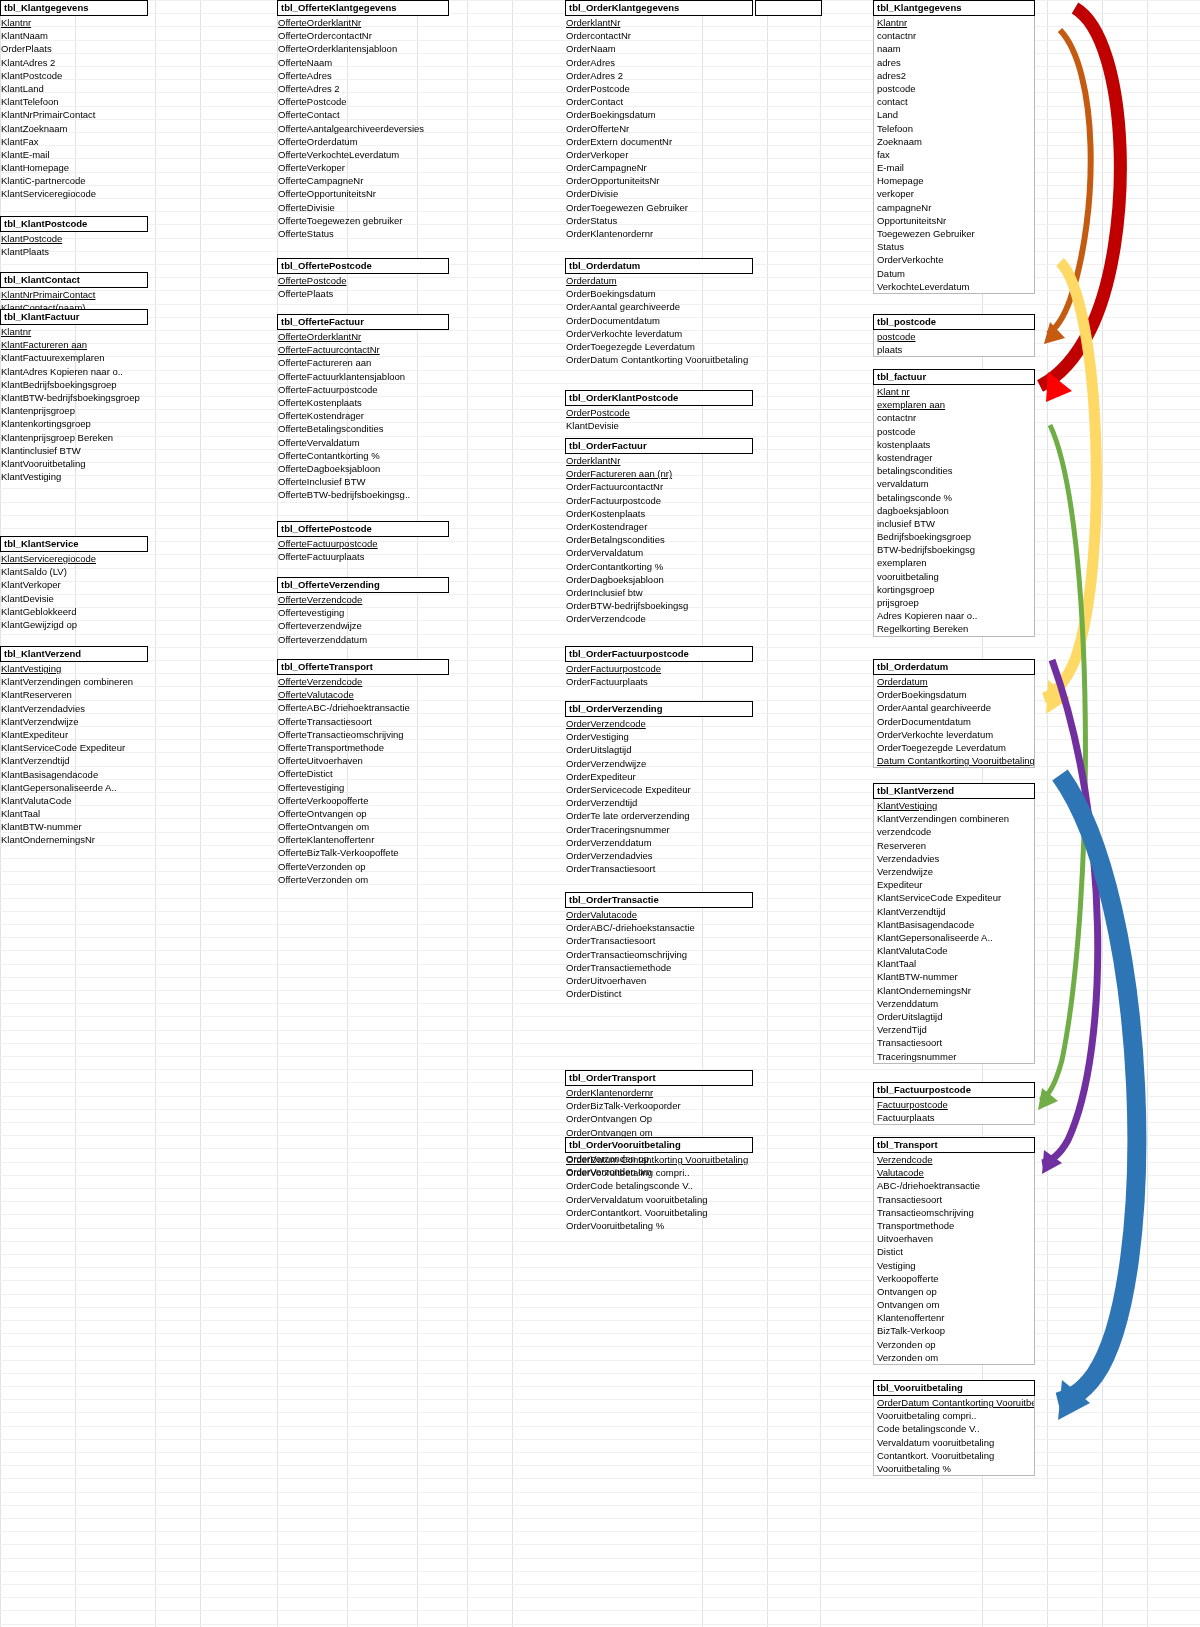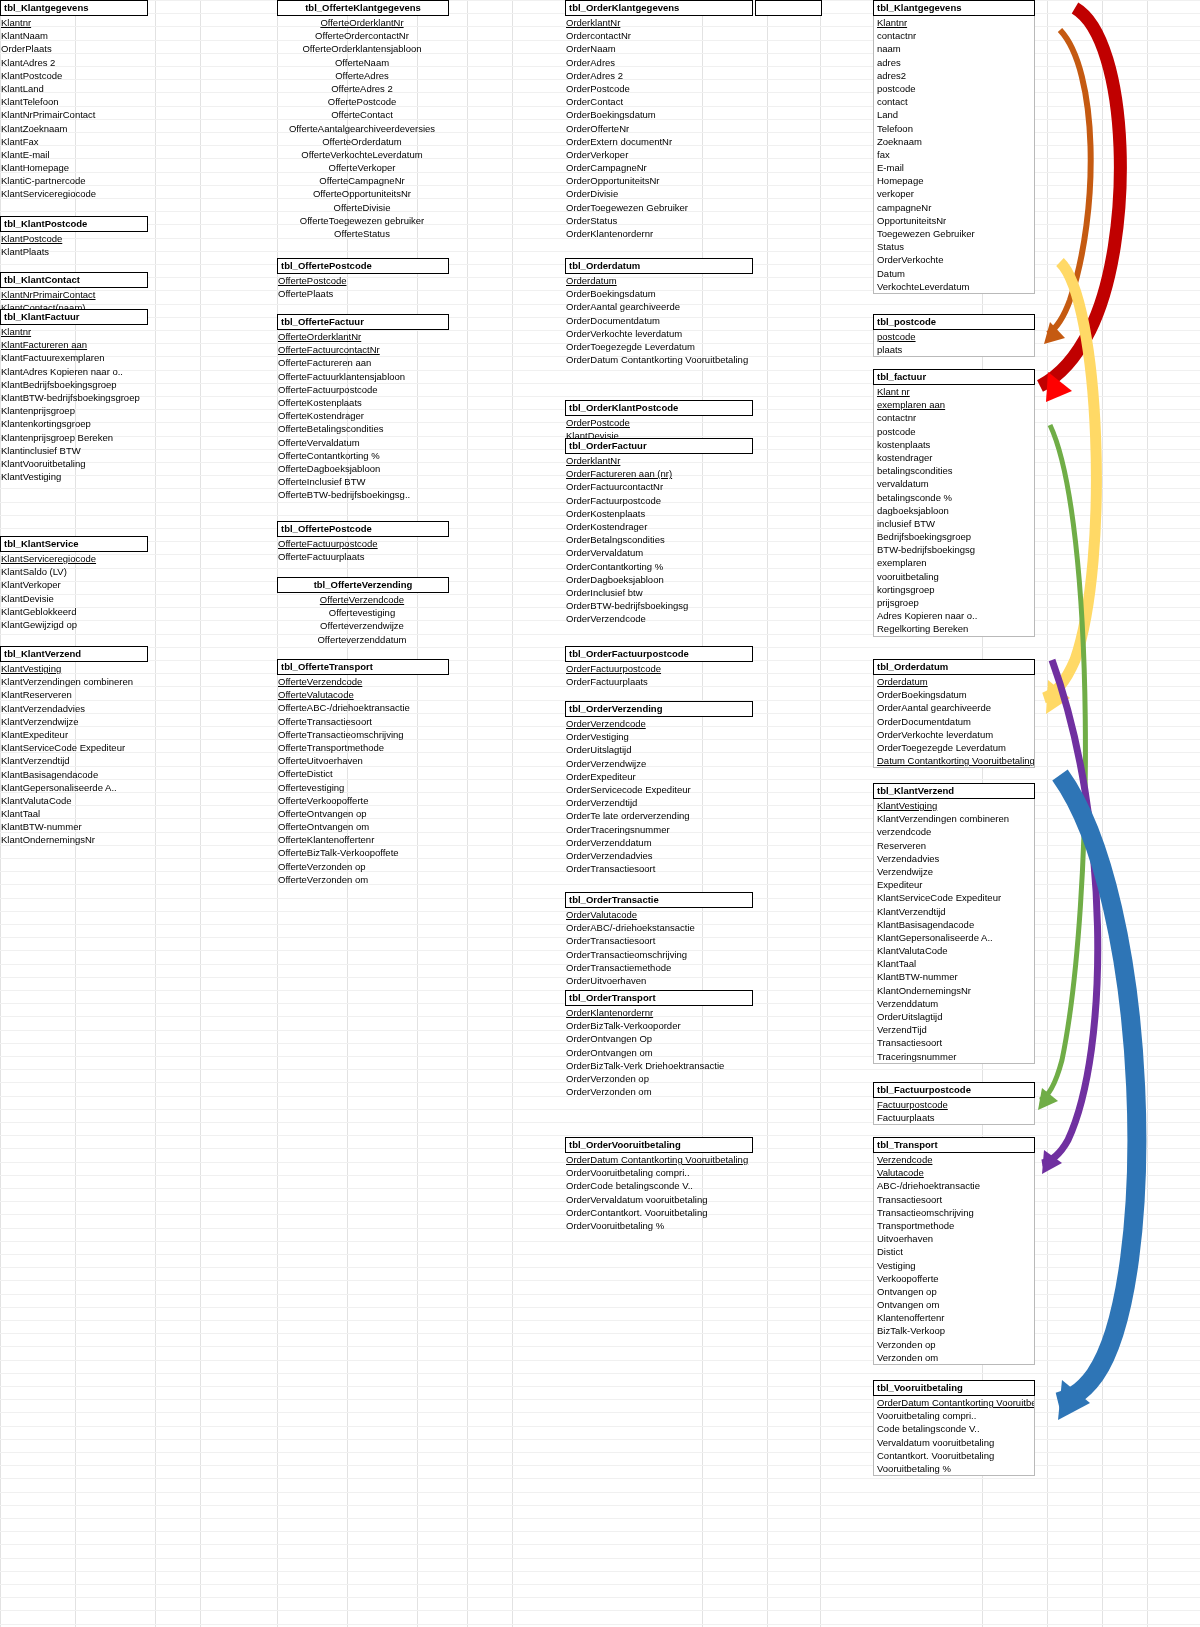--- a/index.html
+++ b/index.html
@@ -314,21 +314,21 @@
         <div class="row">KlantServiceCode Expediteur</div>
         <div class="row">KlantVerzendtijd</div>
         <div class="row">KlantBasisagendacode</div>
         <div class="row">KlantGepersonaliseerde A..</div>
         <div class="row">KlantValutaCode</div>
         <div class="row">KlantTaal</div>
         <div class="row">KlantBTW-nummer</div>
         <div class="row">KlantOndernemingsNr</div>
       </div>
     </div>
-    <div class="tbl plain" style="left: 277px; top: 0px; width: 172px; text-align: center;">
+    <div class="tbl plain" style="left: 277px; top: 0px; width: 172px;">
       <div class="hdr">tbl_OfferteKlantgegevens</div>
       <div class="rows">
         <div class="row key">OfferteOrderklantNr</div>
         <div class="row">OfferteOrdercontactNr</div>
         <div class="row">OfferteOrderklantensjabloon</div>
         <div class="row">OfferteNaam</div>
         <div class="row">OfferteAdres</div>
         <div class="row">OfferteAdres 2</div>
         <div class="row">OffertePostcode</div>
         <div class="row">OfferteContact</div>
@@ -368,21 +368,21 @@
         <div class="row">OfferteBTW-bedrijfsboekingsg..</div>
       </div>
     </div>
     <div class="tbl plain" style="left: 277px; top: 521px; width: 172px;">
       <div class="hdr">tbl_OffertePostcode</div>
       <div class="rows">
         <div class="row key">OfferteFactuurpostcode</div>
         <div class="row">OfferteFactuurplaats</div>
       </div>
     </div>
-    <div class="tbl plain" style="left: 277px; top: 577px; width: 172px; text-align: center;">
+    <div class="tbl plain" style="left: 277px; top: 577px; width: 172px;">
       <div class="hdr">tbl_OfferteVerzending</div>
       <div class="rows">
         <div class="row key">OfferteVerzendcode</div>
         <div class="row">Offertevestiging</div>
         <div class="row">Offerteverzendwijze</div>
         <div class="row">Offerteverzenddatum</div>
       </div>
     </div>
     <div class="tbl plain" style="left: 277px; top: 659px; width: 172px;">
       <div class="hdr">tbl_OfferteTransport</div>
@@ -432,21 +432,21 @@
       <div class="rows">
         <div class="row key">Orderdatum</div>
         <div class="row">OrderBoekingsdatum</div>
         <div class="row">OrderAantal gearchiveerde</div>
         <div class="row">OrderDocumentdatum</div>
         <div class="row">OrderVerkochte leverdatum</div>
         <div class="row">OrderToegezegde Leverdatum</div>
         <div class="row">OrderDatum Contantkorting Vooruitbetaling</div>
       </div>
     </div>
-    <div class="tbl plain" style="left: 565px; top: 400px; width: 188px;">
+    <div class="tbl plain" style="left: 565px; top: 390px; width: 188px;">
       <div class="hdr">tbl_OrderKlantPostcode</div>
       <div class="rows">
         <div class="row key">OrderPostcode</div>
         <div class="row">KlantDevisie</div>
       </div>
     </div>
     <div class="tbl plain" style="left: 565px; top: 438px; width: 188px;">
       <div class="hdr">tbl_OrderFactuur</div>
       <div class="rows">
         <div class="row key">OrderklantNr</div>
@@ -493,21 +493,21 @@
       <div class="rows">
         <div class="row key">OrderValutacode</div>
         <div class="row">OrderABC/-driehoekstansactie</div>
         <div class="row">OrderTransactiesoort</div>
         <div class="row">OrderTransactieomschrijving</div>
         <div class="row">OrderTransactiemethode</div>
         <div class="row">OrderUitvoerhaven</div>
         <div class="row">OrderDistinct</div>
       </div>
     </div>
-    <div class="tbl plain" style="left: 565px; top: 990px; width: 188px;">
+    <div class="tbl plain" style="left: 565px; top: 1070px; width: 188px;">
       <div class="hdr">tbl_OrderTransport</div>
       <div class="rows">
         <div class="row key">OrderKlantenordernr</div>
         <div class="row">OrderBizTalk-Verkooporder</div>
         <div class="row">OrderOntvangen Op</div>
         <div class="row">OrderOntvangen om</div>
         <div class="row">OrderBizTalk-Verk Driehoektransactie</div>
         <div class="row">OrderVerzonden op</div>
         <div class="row">OrderVerzonden om</div>
       </div>

